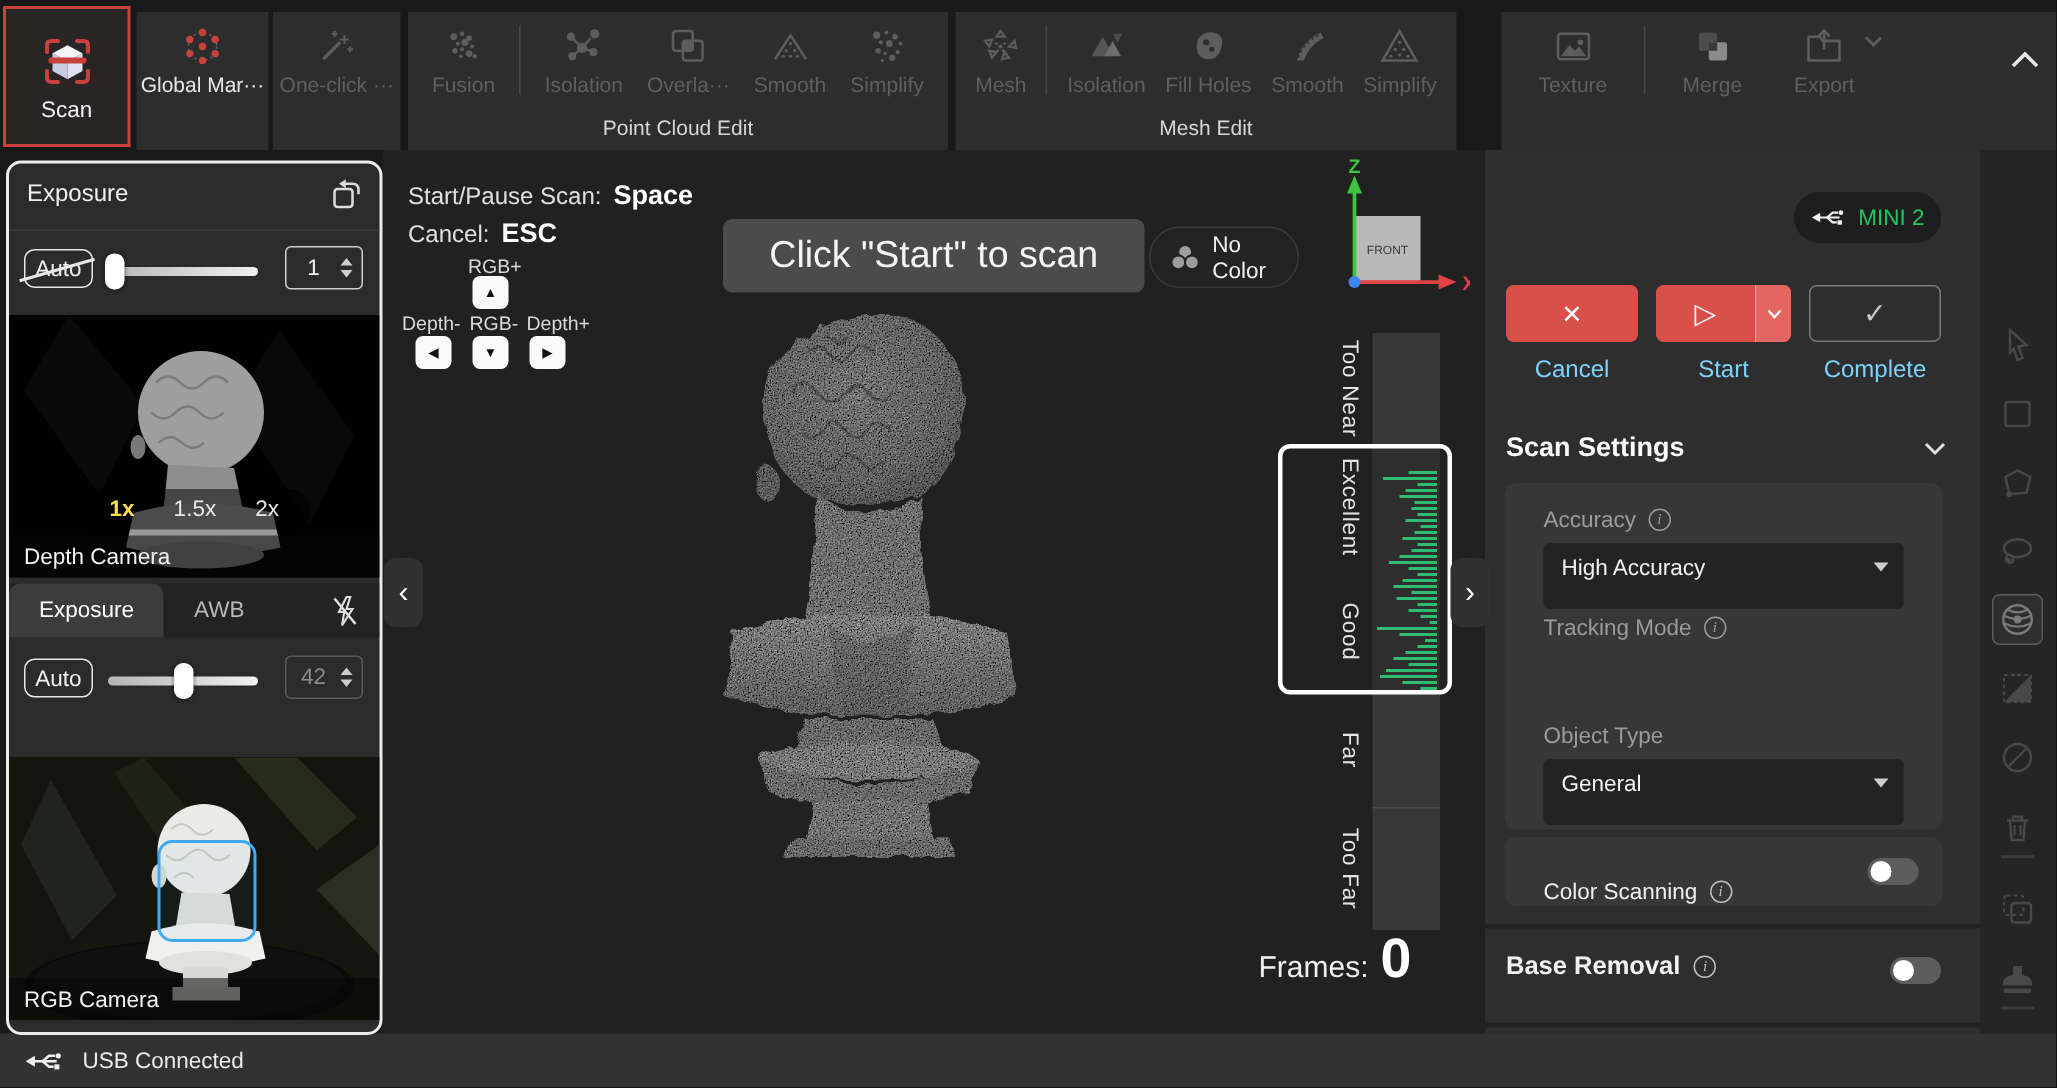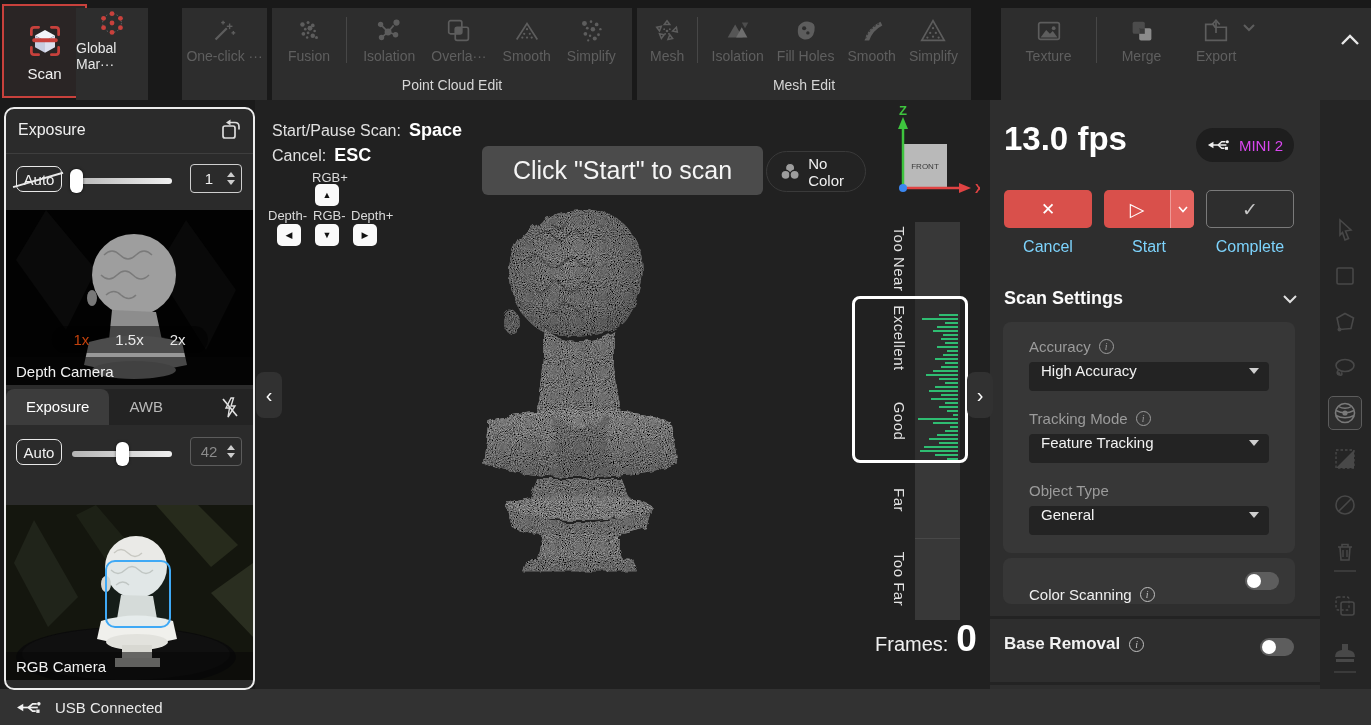--- a/index.html
+++ b/index.html
@@ -43,21 +43,21 @@
   .spinbox.dim { border-color:#5c5c5c; }
   .spinbox.dim .val { color:#8b8b8b; }
   .spincol { display:flex; flex-direction:column; gap:3px; padding-right:6px; }
   .up-t { width:0; height:0; border-left:4px solid transparent; border-right:4px solid transparent; border-bottom:5px solid #cdcdcd; }
   .dn-t { width:0; height:0; border-left:4px solid transparent; border-right:4px solid transparent; border-top:5px solid #cdcdcd; }
   .cam { position:absolute; left:0; right:0; overflow:hidden; background:#000; }
   .cam-label { position:absolute; left:0; right:0; bottom:0; height:28px; background:rgba(8,8,8,.55);
                display:flex; align-items:center; padding-left:10px; font-size:15px; color:#f2f2f2; }
   .zoomrow { position:absolute; bottom:32px; left:50%; transform:translateX(-50%);
              display:flex; gap:26px; background:rgba(0,0,0,.5); border-radius:16px; padding:5px 22px; font-size:15px; }
-  .zoomrow .sel { color:#c2410c; font-weight:normal; }
+  .zoomrow .sel { color:#fde047; font-weight:bold; }
   .tabs { position:absolute; left:0; right:0; top:280px; height:36px; background:#232323; display:flex; }
   .tab { height:36px; line-height:36px; padding:0 20px; font-size:15px; color:#b9b9b9; }
   .tab.active { background:#3c3c3c; color:#fff; border-radius:8px 8px 0 0; }
   .flashoff { position:absolute; right:12px; top:287px; }
 
   
   .viewport { position:absolute; left:255px; top:100px; width:735px; height:589px; background:#212121; }
   .sc-line { position:absolute; font-size:16px; color:#e0e0e0; }
   .sc-key { font-size:18px; color:#fff; font-weight:bold; margin-left:8px; }
   .keycap { position:absolute; width:24px; height:22px; background:#fafafa; border-radius:5px;
@@ -81,31 +81,31 @@
   .side-tab { position:absolute; width:26px; height:46px; background:#313131; border-radius:8px;
               display:flex; align-items:center; justify-content:center; color:#fff; font-size:20px; z-index:7; }
   .frames { position:absolute; left:870px; top:618px; display:flex; align-items:baseline; gap:8px; }
   .frames .fl { font-size:20px; color:#f0f0f0; }
   .frames .fv { font-size:37px; font-weight:bold; color:#fff; }
 
   
   .right-panel { position:absolute; left:990px; top:100px; width:330px; height:589px; background:#2e2e2e; }
   .fps { position:absolute; left:14px; top:20px; font-size:33px; font-weight:bold; color:#fff; }
   .devbadge { position:absolute; left:206px; top:28px; width:98px; height:34px; background:#1e1e1e; border-radius:17px;
-              display:flex; align-items:center; justify-content:center; gap:8px; font-size:15px; color:#d946ef; }
+              display:flex; align-items:center; justify-content:center; gap:8px; font-size:15px; color:#22c55e; }
   .abtn { position:absolute; top:90px; height:38px; border-radius:5px; display:flex; align-items:center; justify-content:center; }
   .abtn-label { position:absolute; top:138px; text-align:center; font-size:16px; color:#7dd3fc; }
   .red { background:#d9504b; }
   .start-main { flex:1; display:flex; align-items:center; justify-content:center; color:#fff; font-size:19px; }
   .start-caret { width:24px; align-self:stretch; background:#e56560; border-left:1px solid rgba(255,255,255,.35);
                  border-radius:0 5px 5px 0; display:flex; align-items:center; justify-content:center; }
   .sec-title { position:absolute; left:14px; top:188px; font-size:18px; font-weight:bold; color:#fafafa; }
   .card { position:absolute; left:13px; width:292px; background:#373737; border-radius:8px; }
   .fieldlbl { position:absolute; left:26px; font-size:15px; color:#9b9b9b; display:flex; gap:8px; align-items:center; }
-  .dropdown { position:absolute; left:26px; width:240px; height:29px; background:#232323; border-radius:4px;
+  .dropdown { position:absolute; left:26px; width:240px; height:44px; background:#232323; border-radius:4px;
               display:flex; align-items:center; padding:0 10px 12px 12px; font-size:15px; color:#f2f2f2; }
   .dropdown .caret { margin-left:auto; }
   .caret { width:0; height:0; border-left:5px solid transparent; border-right:5px solid transparent; border-top:6px solid #cfcfcf; }
   .info { display:inline-flex; width:15px; height:15px; border:1px solid #9c9c9c; border-radius:50%;
           align-items:center; justify-content:center; font-size:10px; color:#9c9c9c; font-style:italic;
           font-family:"Liberation Serif", serif; flex:none; }
   .toggle { position:absolute; width:34px; height:18px; border-radius:9px; background:#5d5d5d; }
   .toggle::after { content:''; position:absolute; left:2px; top:2px; width:14px; height:14px; border-radius:50%; background:#fff; }
   .panel-gap { position:absolute; left:0; width:330px; height:3px; background:#232323; }
 
@@ -135,21 +135,21 @@
             <path d="M15,37 h-5 Q7,37 7,34 v-5"></path>
         </g>
         <polygon points="22,10 33,16 22,22 11,16" fill="#f3f5fa"></polygon>
         <polygon points="11,16 22,22 22,35 11,29" fill="#c7cde0"></polygon>
         <polygon points="33,16 22,22 22,35 33,29" fill="#dde1f0"></polygon>
         <rect x="8" y="19" width="28" height="4.5" rx="2" fill="#c8413c"></rect>
       </svg>
       <span>Scan</span>
     </div>
 
-    <div class="rgroup" style="left:76px;width:72px">
+    <div class="rgroup" style="left:91px;width:88px">
       <div class="btnrow">
         <div class="tbtn enabled">
           <svg class="ticon" viewBox="0 0 32 32">
             <circle cx="16" cy="16" r="10" fill="none" stroke="#6e6e6e" stroke-dasharray="1.5 2.5"></circle>
             <g fill="#c8413c">
                 <circle cx="16" cy="6" r="2.6"></circle>
                 <circle cx="25" cy="11" r="2.6"></circle>
                 <circle cx="25" cy="21" r="2.6"></circle>
             <circle cx="16" cy="26" r="2.6"></circle>
                 <circle cx="7" cy="21" r="2.6"></circle>
@@ -467,21 +467,21 @@
         <div class="hbar" style="width: 21px; background: rgb(47, 189, 114);"></div>
         <div class="hbar" style="width: 29px; background: rgb(47, 189, 114);"></div>
         <div class="hbar" style="width: 19px; background: rgb(47, 189, 114);"></div>
         <div class="hbar" style="width: 34px; background: rgb(47, 189, 114);"></div>
         <div class="hbar" style="width: 38px; background: rgb(47, 189, 114);"></div>
         <div class="hbar" style="width: 23px; background: rgb(47, 189, 114);"></div>
         <div class="hbar" style="width: 11px; background: rgb(47, 189, 114);"></div>
       </div>
     <div class="hist-box" style="left:597px;top:196px"></div>
 
-    <div class="frames" style="left:620px;top:518px">
+    <div class="frames" style="left:584px;top:518px">
       <span class="fl">Frames:</span>
       <span class="fv">0</span>
     </div>
   </div>
 
   <div class="tooltip">
     <span>Click "Start" to scan</span>
   </div>
   <div class="nocolor">
     <svg width="21" height="19" viewBox="0 0 21 19">
@@ -606,21 +606,20 @@
         <rect x="109" y="153" width="45" height="9" fill="#cfcfc9"></rect>
         <rect x="100" y="56" width="64" height="66" rx="9" fill="rgba(63,169,245,0.05)" stroke="#3fa9f5" stroke-width="2"></rect>
       </svg>
       <div class="cam-label">
         <span>RGB Camera</span>
       </div>
     </div>
   </div>
 
   <div class="right-panel">
-    <div class="fps">13.0 fps</div>
     <div class="devbadge">
       <svg width="24" height="14" viewBox="0 0 26 14">
         <line x1="4" y1="7" x2="21" y2="7" stroke="#f0f0f0" stroke-width="1.6"></line>
         <polygon points="1,7 7,3.5 7,10.5" fill="#f0f0f0"></polygon>
         <path d="M12,7 L16,3.5 H20" stroke="#f0f0f0" stroke-width="1.6" fill="none"></path>
         <circle cx="22" cy="3.5" r="1.7" fill="#f0f0f0"></circle>
         <path d="M12,7 L16,10.5 H19" stroke="#f0f0f0" stroke-width="1.6" fill="none"></path>
         <rect x="19.5" y="9" width="3.2" height="3.2" fill="#f0f0f0"></rect>
       </svg>
       <span>MINI 2</span>
@@ -654,24 +653,20 @@
         <span>Accuracy</span>
         <span class="info">i</span>
       </div>
       <div class="dropdown" style="top:40px">
         <span>High Accuracy</span>
         <span class="caret"></span>
       </div>
       <div class="fieldlbl" style="top:88px">
         <span>Tracking Mode</span>
         <span class="info">i</span>
-      </div>
-      <div class="dropdown" style="top:112px">
-        <span>Feature Tracking</span>
-        <span class="caret"></span>
       </div>
       <div class="fieldlbl" style="top:160px">
         <span>Object Type</span>
       </div>
       <div class="dropdown" style="top:184px">
         <span>General</span>
         <span class="caret"></span>
       </div>
     </div>
 

